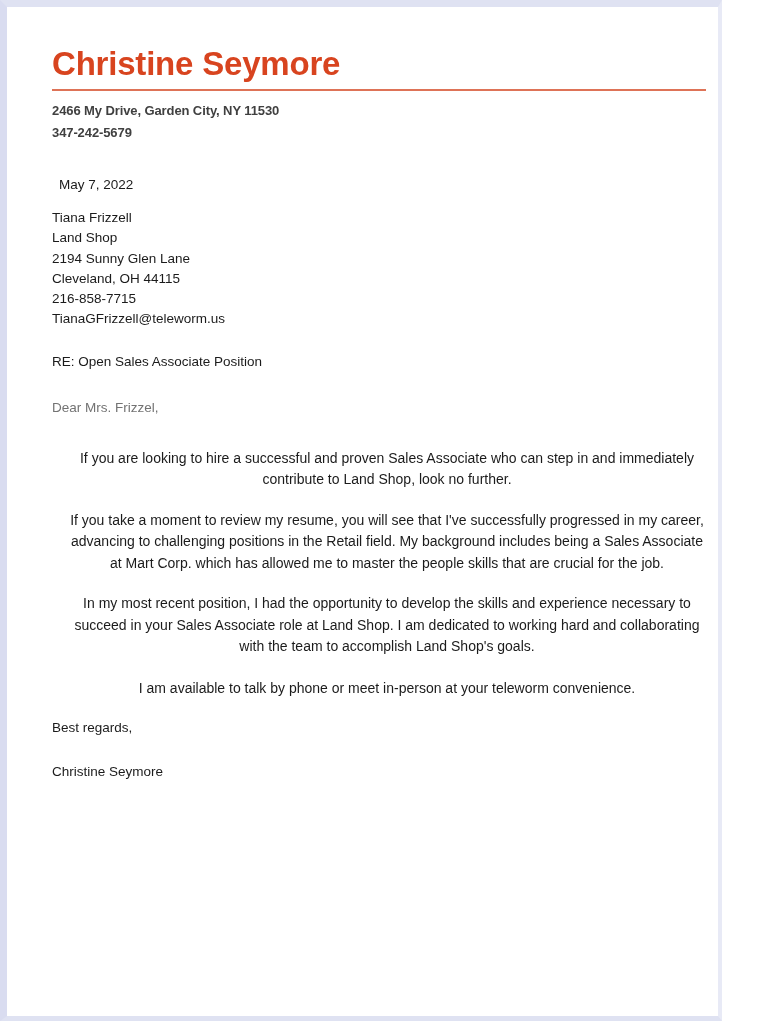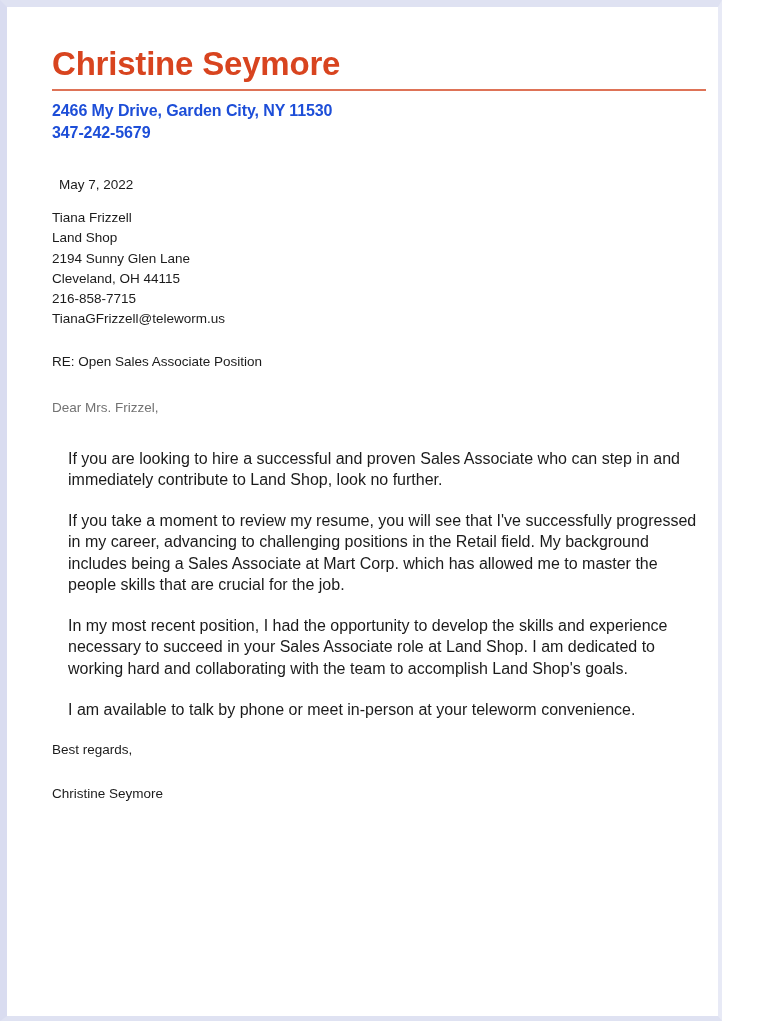--- a/index.html
+++ b/index.html
@@ -60,23 +60,23 @@
   }
 
   .header-rule {
     height: 2px;
     background: #de7357;
     width: 654px;
     margin: 0 0 9px 0;
   }
 
   .sender-contact {
-    font-size: 16px;
+    font-size: 13px;
     font-weight: bold;
-    color: #1d4ed8;
+    color: #404040;
     line-height: 21.5px;
     letter-spacing: -0.1px;
   }
   .sender-contact div {
     white-space: nowrap;
   }
 
   
   .date-line {
     font-size: 13.5px;
@@ -108,25 +108,25 @@
     color: #737373;
     line-height: 20px;
     margin-top: 26px;
   }
 
   
   .body-copy {
     margin-top: 30px;
   }
   .body-copy p {
-    font-size: 16px;
+    font-size: 14px;
     color: #1b1b1b;
     line-height: 21.5px;
     margin: 0 0 19px 16px;
-    text-align: left;
+    text-align: center;
   }
   .body-copy p.gap-before {
     margin-top: 20px;
   }
 
   .closing {
     font-size: 13.5px;
     color: #1b1b1b;
     line-height: 20px;
     margin-top: 15px;

